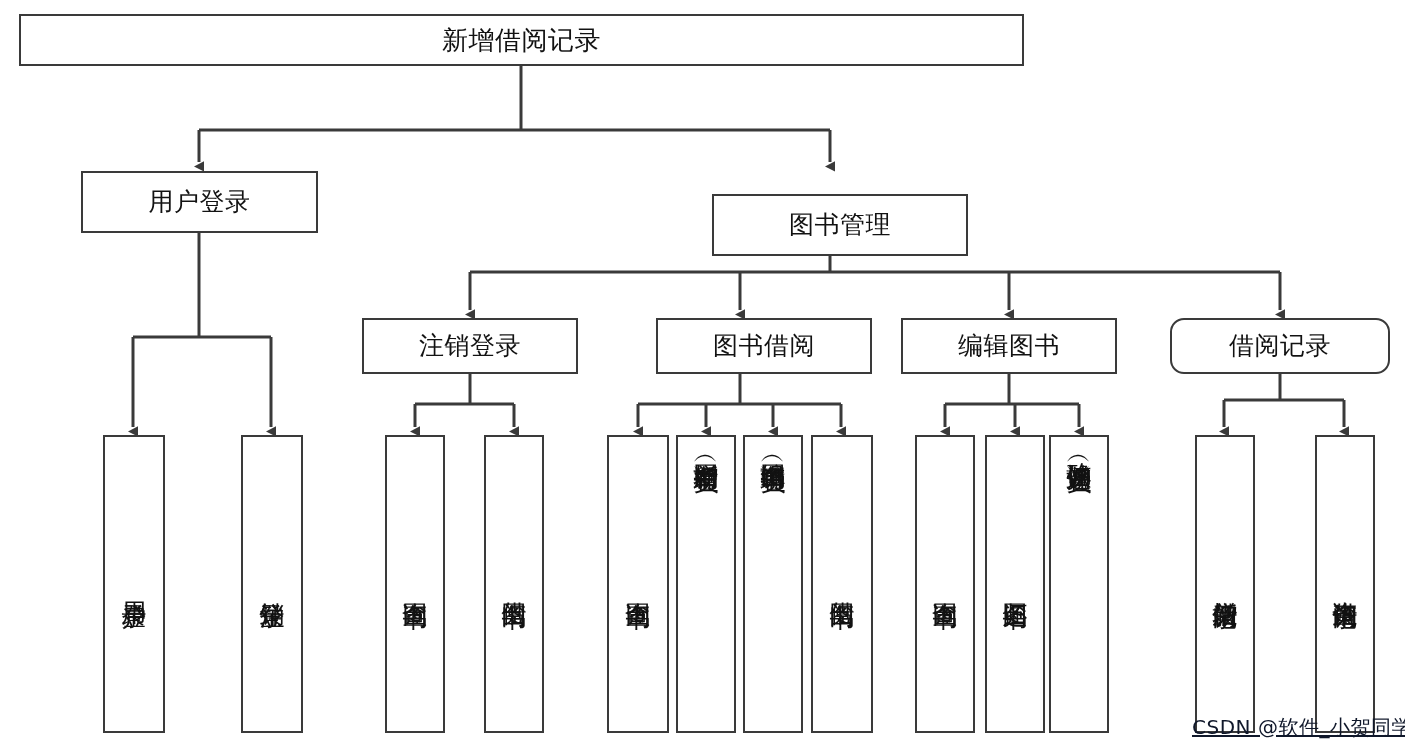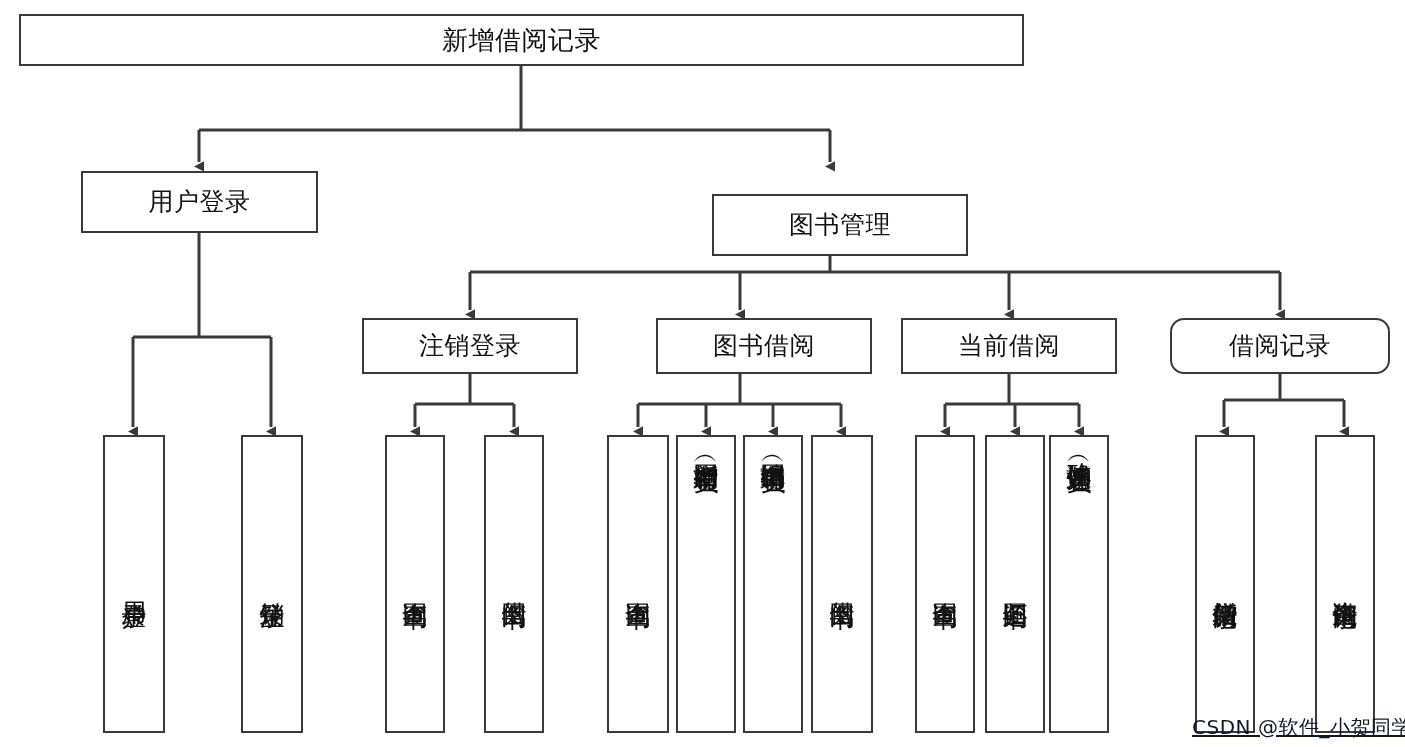--- a/index.html
+++ b/index.html
@@ -122,21 +122,21 @@
   <span class="lbl">图书管理</span>
 </div>
 
 <div class="node h-node" style="left:362px;top:318px;width:216px;height:56px;">
   <span class="lbl">注销登录</span>
 </div>
 <div class="node h-node" style="left:632px;top:318px;width:216px;height:56px;margin-left:24px;">
   <span class="lbl">图书借阅</span>
 </div>
 <div class="node h-node" style="left:901px;top:318px;width:216px;height:56px;">
-  <span class="lbl">当前借阅</span>
+  <span class="lbl">编辑图书</span>
 </div>
 <div class="node h-node" style="left:1170px;top:318px;width:220px;height:56px;border-radius:14px;">
   <span class="lbl">借阅记录</span>
 </div>
 
 <div class="node v-node centered" style="left:103px;top:435px;width:62px;height:298px;">
   <span class="lbl">用户登录</span>
 </div>
 <div class="node v-node centered" style="left:241px;top:435px;width:62px;height:298px;">
   <span class="lbl">注销登录</span>

